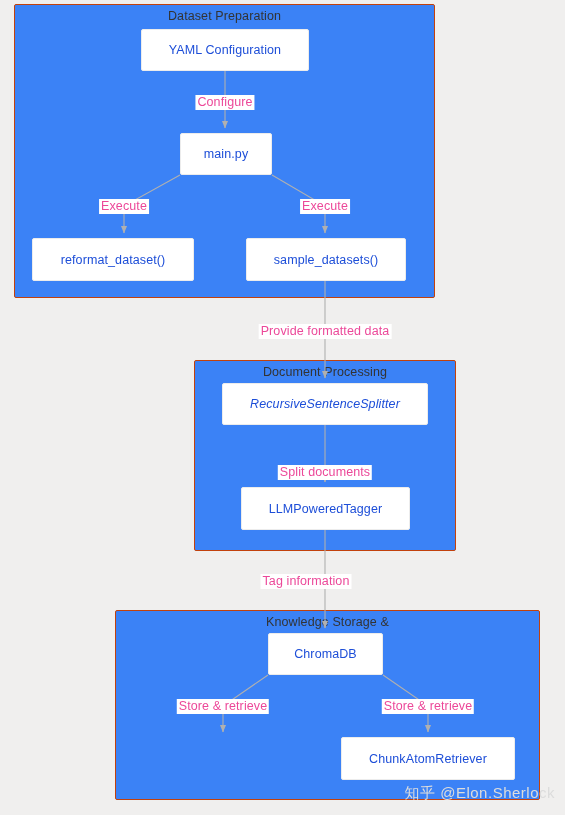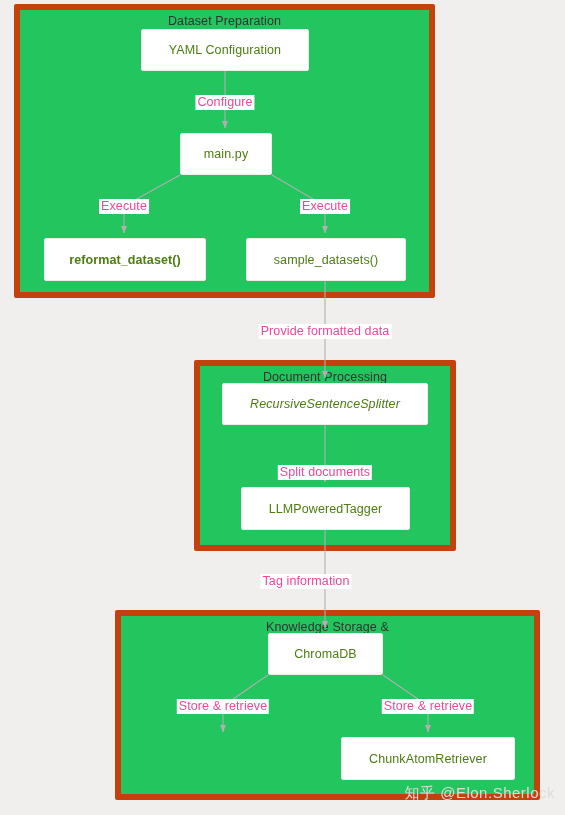--- a/index.html
+++ b/index.html
@@ -20,22 +20,22 @@
   svg#edges {
     position: absolute;
     left: 0;
     top: 0;
     width: 565px;
     height: 815px;
     pointer-events: none;
   }
   .cluster {
     position: absolute;
-    background: #22c55e;
-    border: 6px solid #c2410c;
+    background: #3b82f6;
+    border: 1px solid #c2410c;
     border-radius: 2px;
     box-sizing: border-box;
   }
   .cluster-title {
     position: absolute;
     top: 4px;
     left: 0;
     width: 100%;
     text-align: center;
     font-size: 12.5px;
@@ -45,21 +45,21 @@
   .node {
     position: absolute;
     background: #ffffff;
     border: 1px solid #ececec;
     border-radius: 2px;
     box-sizing: border-box;
     display: flex;
     align-items: center;
     justify-content: center;
     font-size: 12.5px;
-    color: #4d7c0f;
+    color: #1d4ed8;
     letter-spacing: 0.1px;
     text-align: center;
   }
   .edge-label {
     position: absolute;
     background: #ffffff;
     font-size: 12.5px;
     color: #ec4899;
     letter-spacing: 0.1px;
     white-space: nowrap;
@@ -115,21 +115,21 @@
   </svg>
 
   <div class="node" style="left:141px; top:29px; width:168px; height:42px;">
     <span>YAML Configuration</span>
   </div>
 
   <div class="node" style="left:180px; top:133px; width:92px; height:42px;">
     <span>main.py</span>
   </div>
 
-  <div class="node" style="left:44px; top:238px; width:162px; height:43px;font-weight:bold;">
+  <div class="node" style="left:32px; top:238px; width:162px; height:43px;">
     <span>reformat_dataset()</span>
   </div>
 
   <div class="node" style="left:246px; top:238px; width:160px; height:43px;">
     <span>sample_datasets()</span>
   </div>
 
   <div class="node" style="left:222px; top:383px; width:206px; height:42px;font-style:italic;">
     <span>RecursiveSentenceSplitter</span>
   </div>

